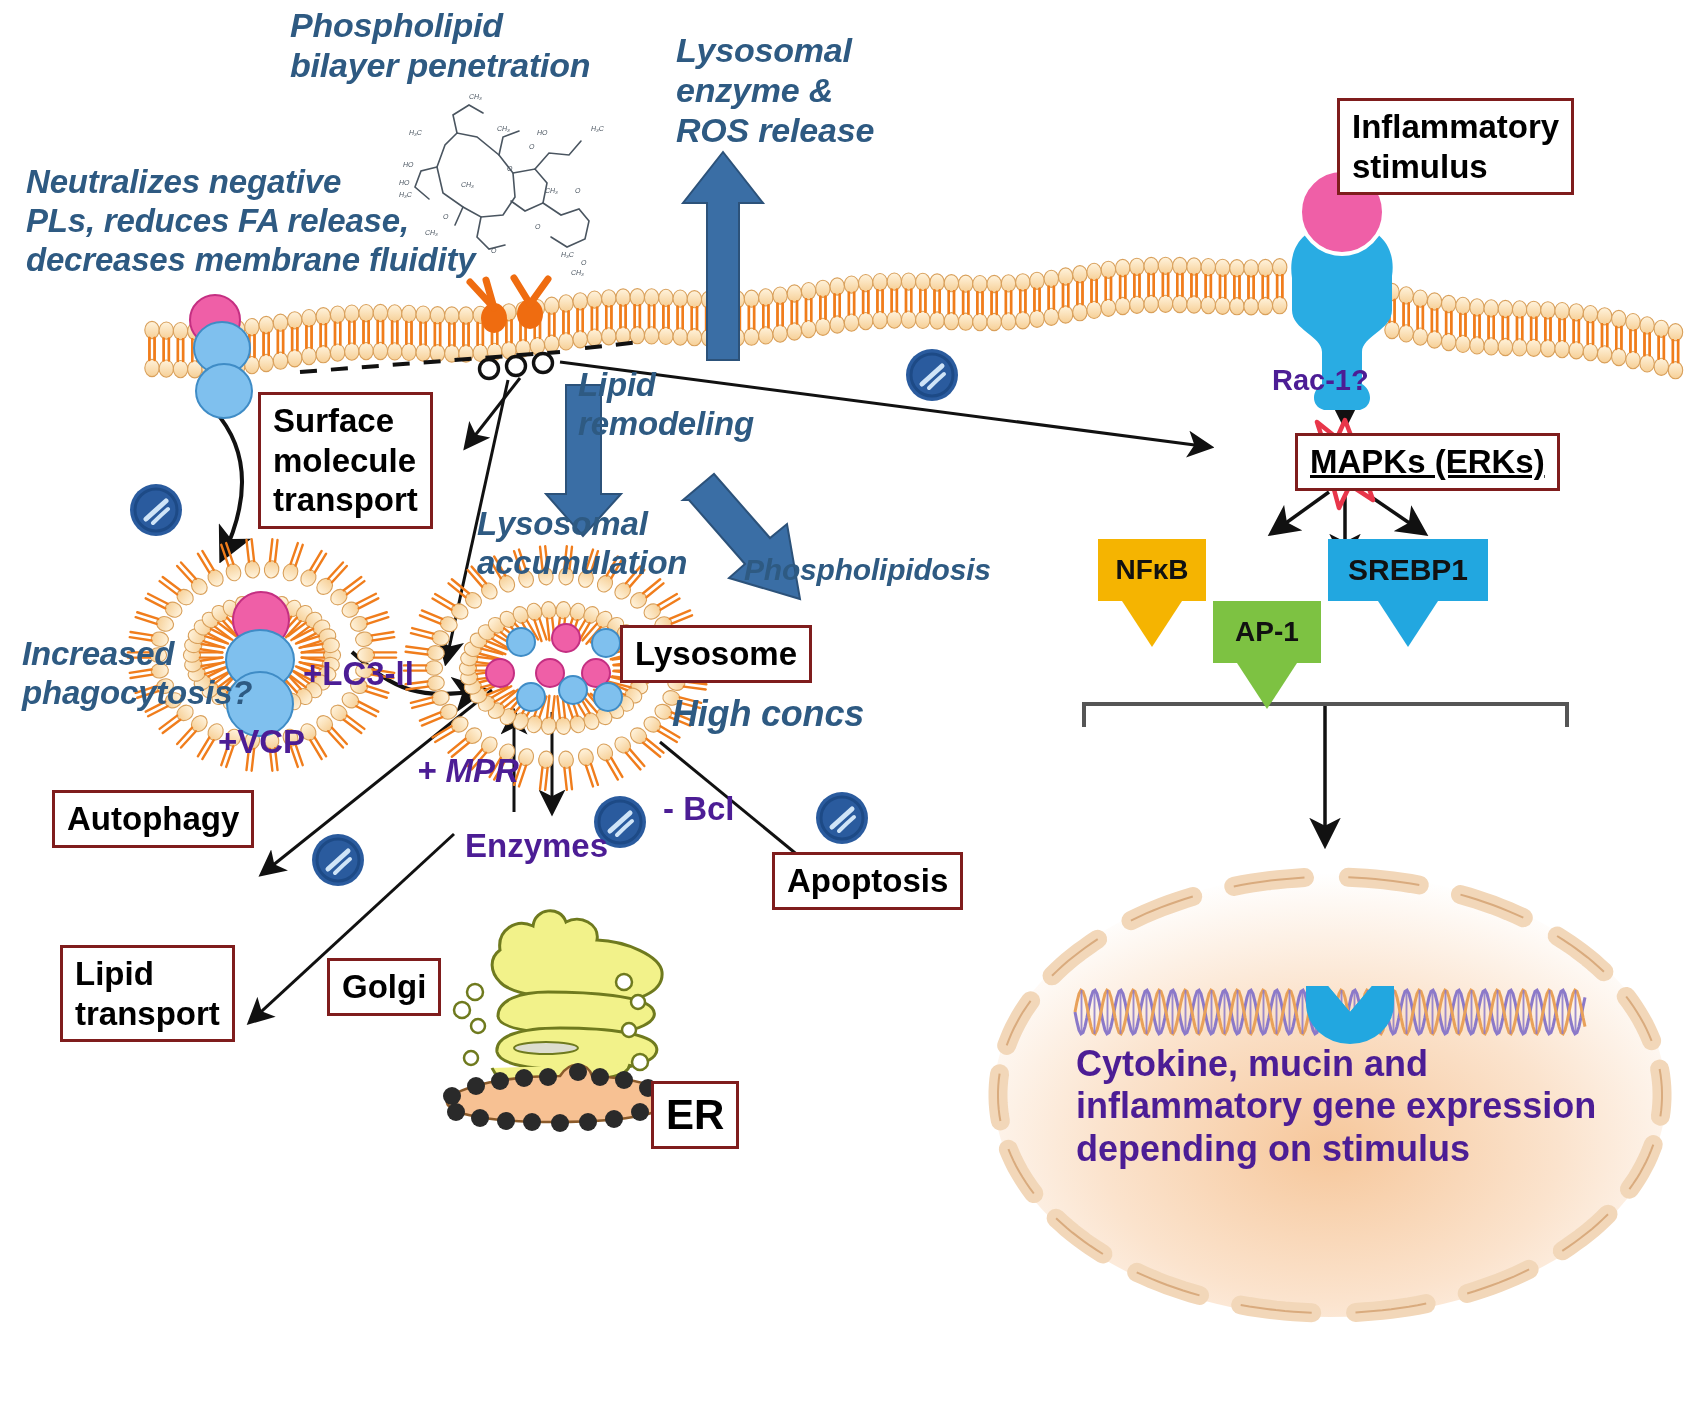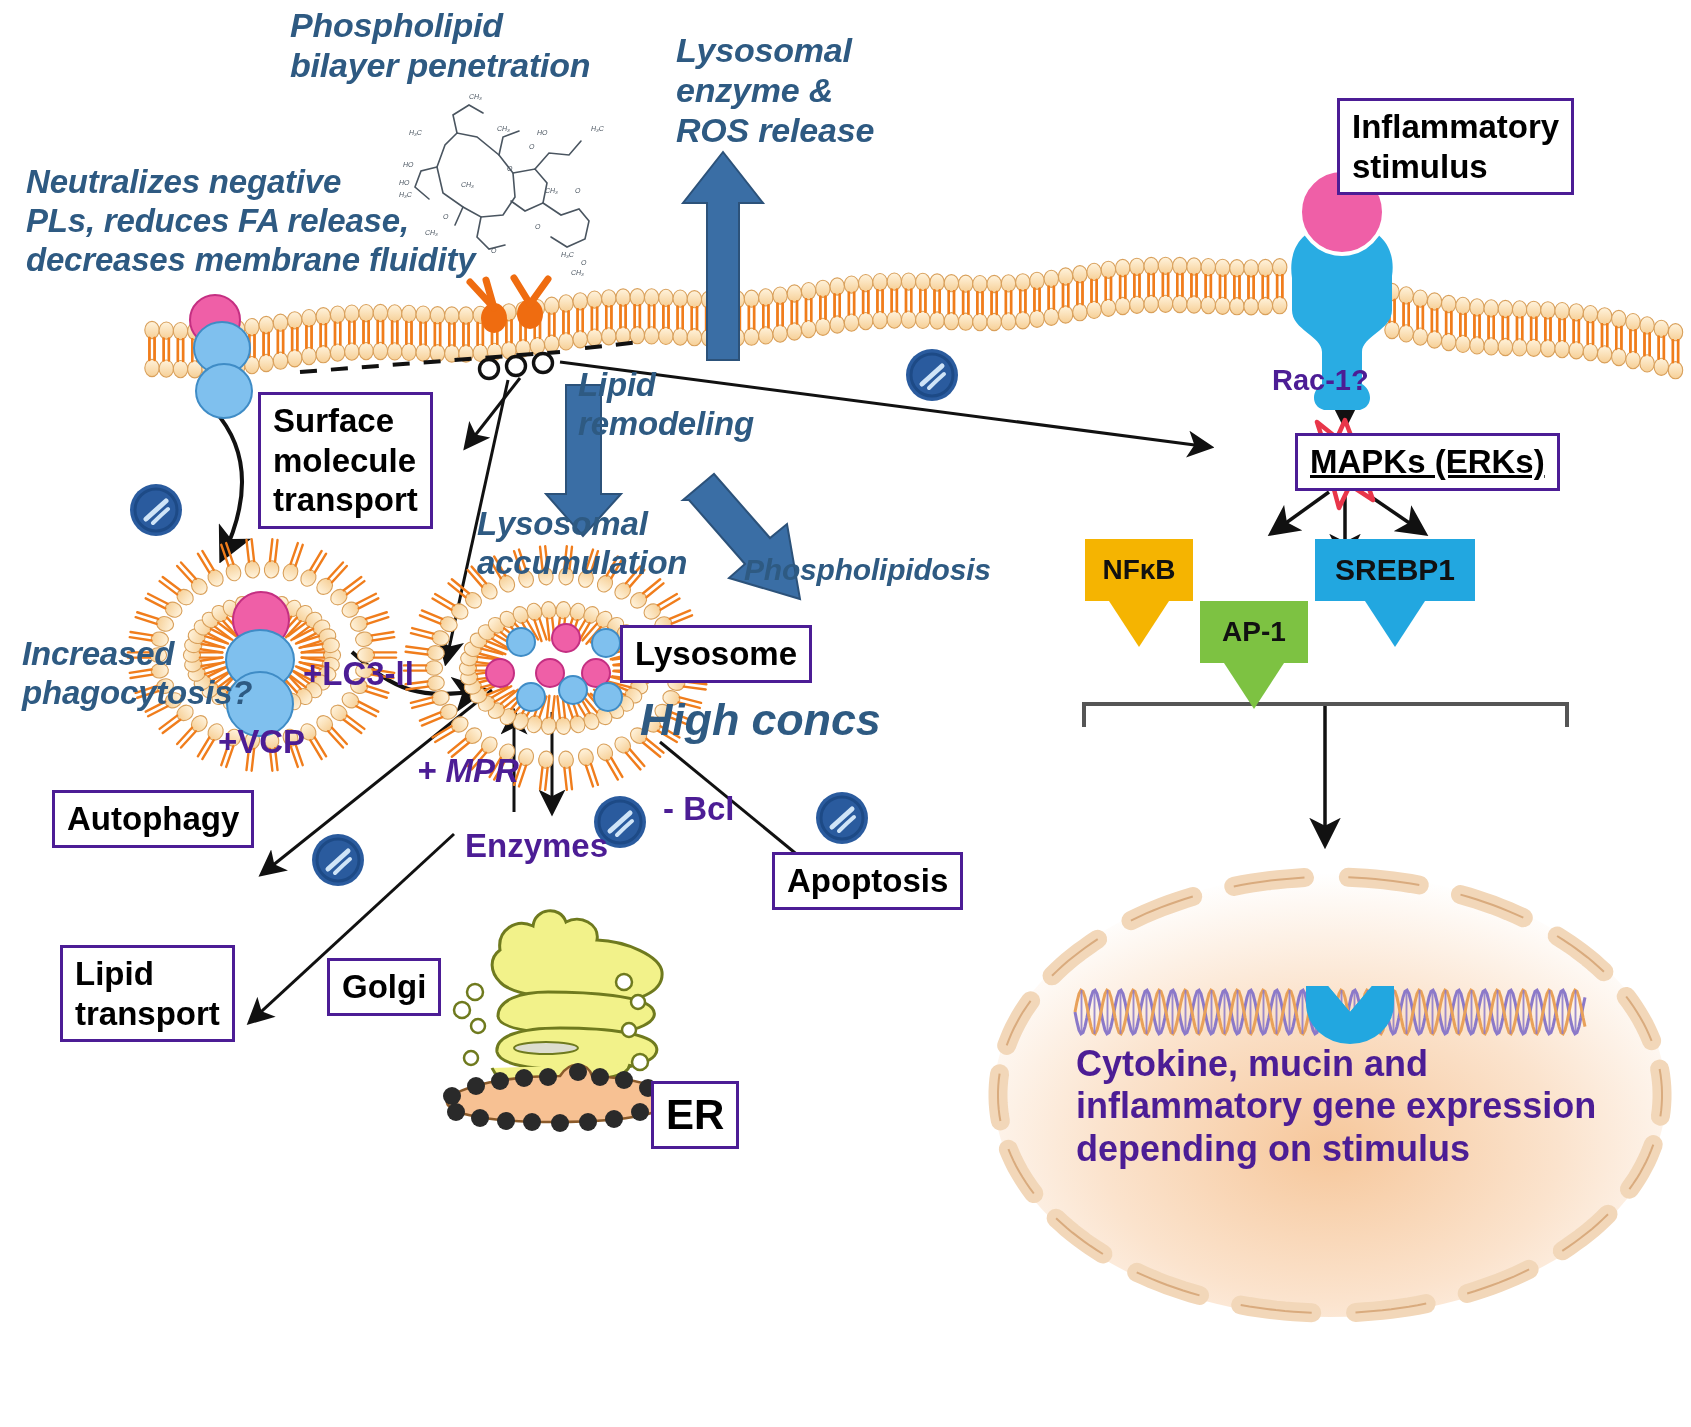--- a/index.html
+++ b/index.html
@@ -21,21 +21,21 @@
     letter-spacing:-0.2px;
     white-space:pre-line;
   }
   .blk{
     font-family:"Liberation Sans",sans-serif;
     font-weight:bold;color:#4c1d95;
     line-height:1.18;
     white-space:pre-line;
   }
   .boxed{
-    border:3px solid #4c1d95;
+    border:3px solid #7f1d1d;
     background:#fff;
     padding:6px 12px;
     font-family:"Liberation Sans",sans-serif;
     font-weight:bold;color:#000;
     line-height:1.2;
     white-space:pre-line;
     box-sizing:border-box;
   }
 
   
@@ -43,20 +43,21 @@
 
   
   .tf{
     position:absolute;
     font-family:"Liberation Sans",sans-serif;
     font-weight:bold;
     text-align:left;
     color:#111;
     display:flex;align-items:center;justify-content:center;
     box-sizing:border-box;
+    margin-left:13px;
   }
   .tf .stem{
     position:absolute;left:50%;transform:translateX(-50%);
     top:100%;width:0;height:0;
     border-left:30px solid transparent;
     border-right:30px solid transparent;
   }
 </style>
 </head>
 <body>
@@ -806,21 +807,21 @@
 remodeling</div>
 
   <div class="abs blue-italic" style="left:477px;top:505px;font-size:33px;">Lysosomal
 accumulation</div>
 
   <div class="abs blue-italic" style="left:744px;top:552px;font-size:30px;">Phospholipidosis</div>
 
   <div class="abs blue-italic" style="left:22px;top:635px;font-size:33px;">Increased
 phagocytosis?</div>
 
-  <div class="abs blue-italic" style="left:640px;top:693px;font-size:45px;">High concs</div>
+  <div class="abs blue-italic" style="left:672px;top:693px;font-size:36px;">High concs</div>
 
   <div class="abs blk" style="left:303px;top:655px;font-size:33px;">+LC3-ll</div>
 
   <div class="abs blk" style="left:218px;top:723px;font-size:33px;">+VCP</div>
 
   <div class="abs blk" style="left:417px;top:752px;font-size:33px;font-style:italic;">+ MPR</div>
 
   <div class="abs blk" style="left:663px;top:790px;font-size:33px;">- Bcl</div>
 
   <div class="abs blk" style="left:465px;top:827px;font-size:33px;">Enzymes</div>

